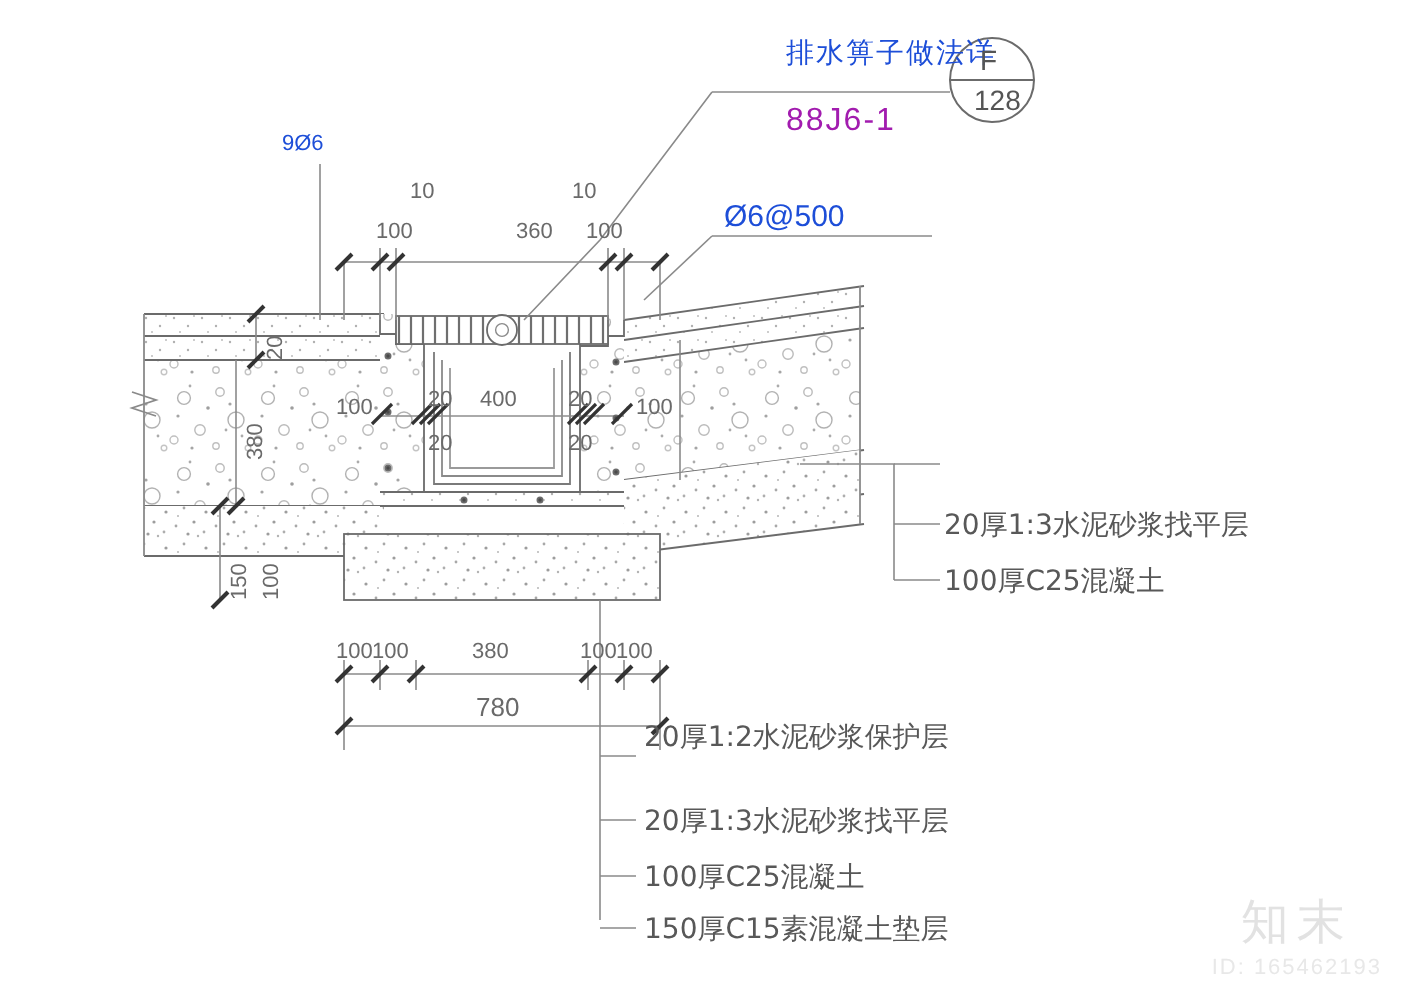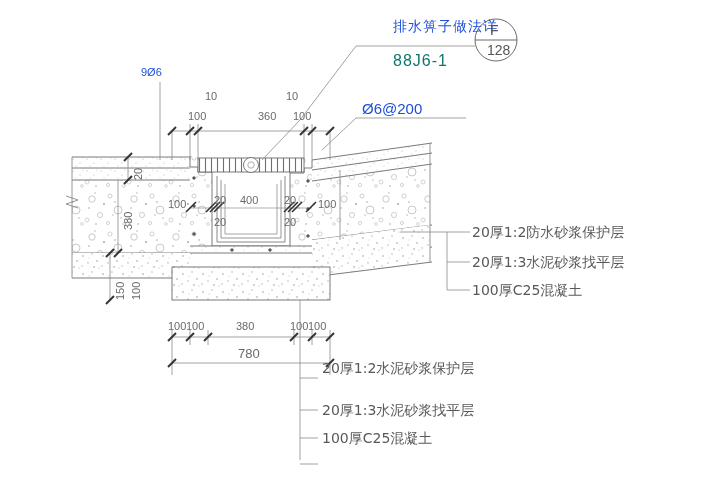--- a/index.html
+++ b/index.html
@@ -9,21 +9,21 @@
   svg.draw{position:absolute;left:0;top:0;width:707px;height:500px;}
   .lbl{position:absolute;white-space:nowrap;color:#1d4ed8;}
   .cn{font-family:"DejaVu Sans","Liberation Sans",sans-serif;}
   .dim{position:absolute;white-space:nowrap;color:#6a6a6a;font-size:11px;
        font-family:"Liberation Sans",sans-serif;}
   .dimv{position:absolute;white-space:nowrap;color:#6a6a6a;font-size:11px;
         font-family:"Liberation Sans",sans-serif;
         transform-origin:0 0;transform:rotate(-90deg);}
   .note{position:absolute;white-space:nowrap;color:#585858;font-size:14px;}
   .title-cn{font-size:14px;letter-spacing:1px;}
-  .code{font-size:16px;letter-spacing:1px;color:#0f766e;}
+  .code{font-size:16px;letter-spacing:1px;color:#a21caf;}
   .bubble-t{position:absolute;font-size:14px;color:#555;}
   .bubble-b{position:absolute;font-size:14px;color:#555;}
   .wm{position:absolute;right:16px;bottom:10px;text-align:center;
       color:#e2e2e2;user-select:none;}
   .wm-main{font-size:24px;letter-spacing:4px;font-family:"DejaVu Sans",sans-serif;}
   .wm-id{font-size:11px;letter-spacing:1px;margin-top:1px;color:#e8e8e8;}
 </style>
 </head>
 <body>
 
@@ -256,21 +256,21 @@
 
     </g>
   </svg>
 
   <div class="lbl title-cn cn" style="left:393px;top:18px;">排水箅子做法详</div>
   <div class="lbl code" style="left:393px;top:52px;">88J6-1</div>
   <div class="bubble-t" style="left:490px;top:22px;">F</div>
   <div class="bubble-b" style="left:487px;top:42px;">128</div>
 
   <div class="lbl" style="left:141px;top:66px;font-size:11px;">9Ø6</div>
-  <div class="lbl" style="left:362px;top:100px;font-size:15px;">Ø6@200</div>
+  <div class="lbl" style="left:362px;top:100px;font-size:15px;">Ø6@500</div>
 
   <div class="dim" style="left:205px;top:90px;">10</div>
   <div class="dim" style="left:286px;top:90px;">10</div>
   <div class="dim" style="left:188px;top:110px;">100</div>
   <div class="dim" style="left:238px;top:110px;margin-left:20px;">360</div>
   <div class="dim" style="left:293px;top:110px;">100</div>
 
   <div class="dim" style="left:214px;top:194px;">20</div>
   <div class="dim" style="left:240px;top:194px;">400</div>
   <div class="dim" style="left:284px;top:194px;">20</div>
@@ -285,22 +285,26 @@
   <div class="dim" style="left:168px;top:198px;">100</div>
   <div class="dim" style="left:318px;top:198px;">100</div>
 
   <div class="dim" style="left:168px;top:320px;">100</div>
   <div class="dim" style="left:186px;top:320px;">100</div>
   <div class="dim" style="left:236px;top:320px;">380</div>
   <div class="dim" style="left:290px;top:320px;">100</div>
   <div class="dim" style="left:308px;top:320px;">100</div>
   <div class="dim" style="left:238px;top:346px;font-size:13px;text-align:center;">780</div>
 
-  <div class="note cn" style="left:472px;top:224px;">20厚1:2防水砂浆保护层</div>
   <div class="note cn" style="left:472px;top:254px;">20厚1:3水泥砂浆找平层</div>
   <div class="note cn" style="left:472px;top:282px;">100厚C25混凝土</div>
 
   <div class="note cn" style="left:322px;top:360px;">20厚1:2水泥砂浆保护层</div>
   <div class="note cn" style="left:322px;top:402px;">20厚1:3水泥砂浆找平层</div>
   <div class="note cn" style="left:322px;top:430px;">100厚C25混凝土</div>
-
+  <div class="note cn" style="left:322px;top:456px;">150厚C15素混凝土垫层</div>
+
+  <div class="wm">
+    <div class="wm-main">知末</div>
+    <div class="wm-id">ID: 165462193</div>
+  </div>
 
 </div>
 
 </body></html>

